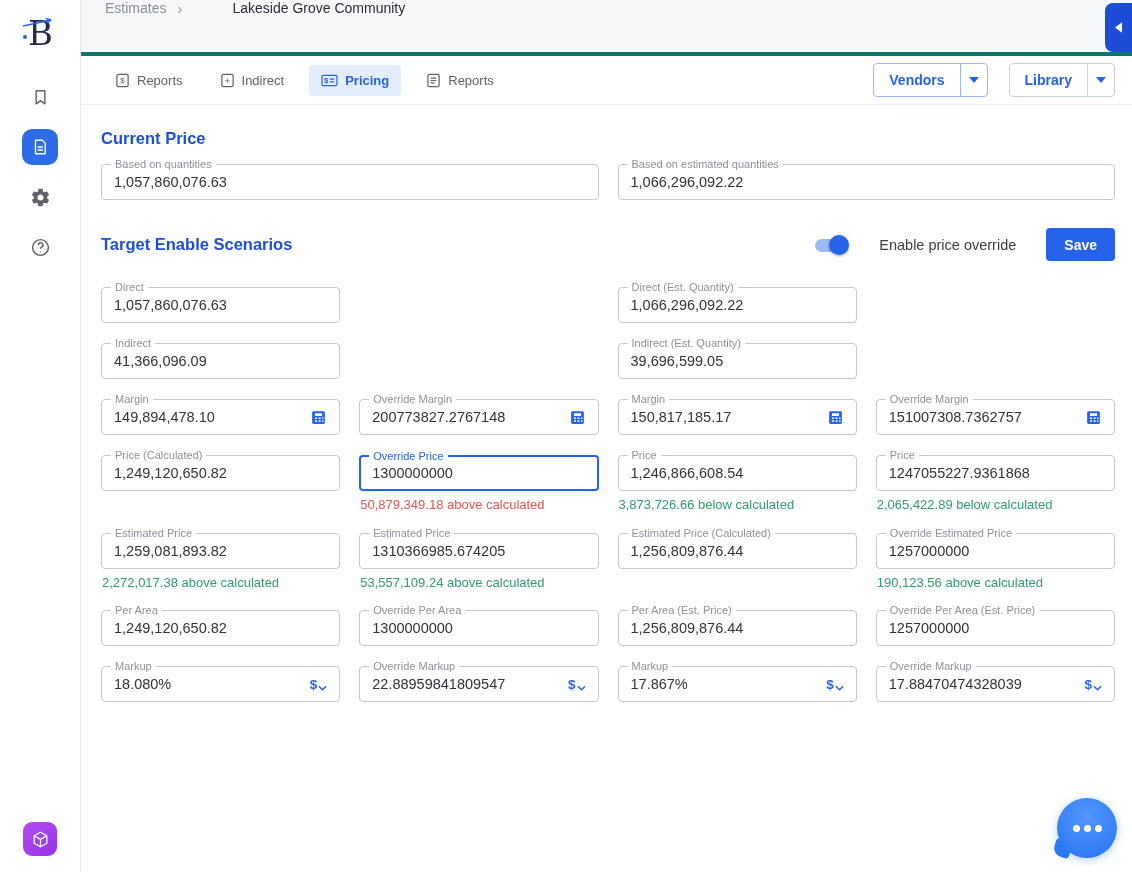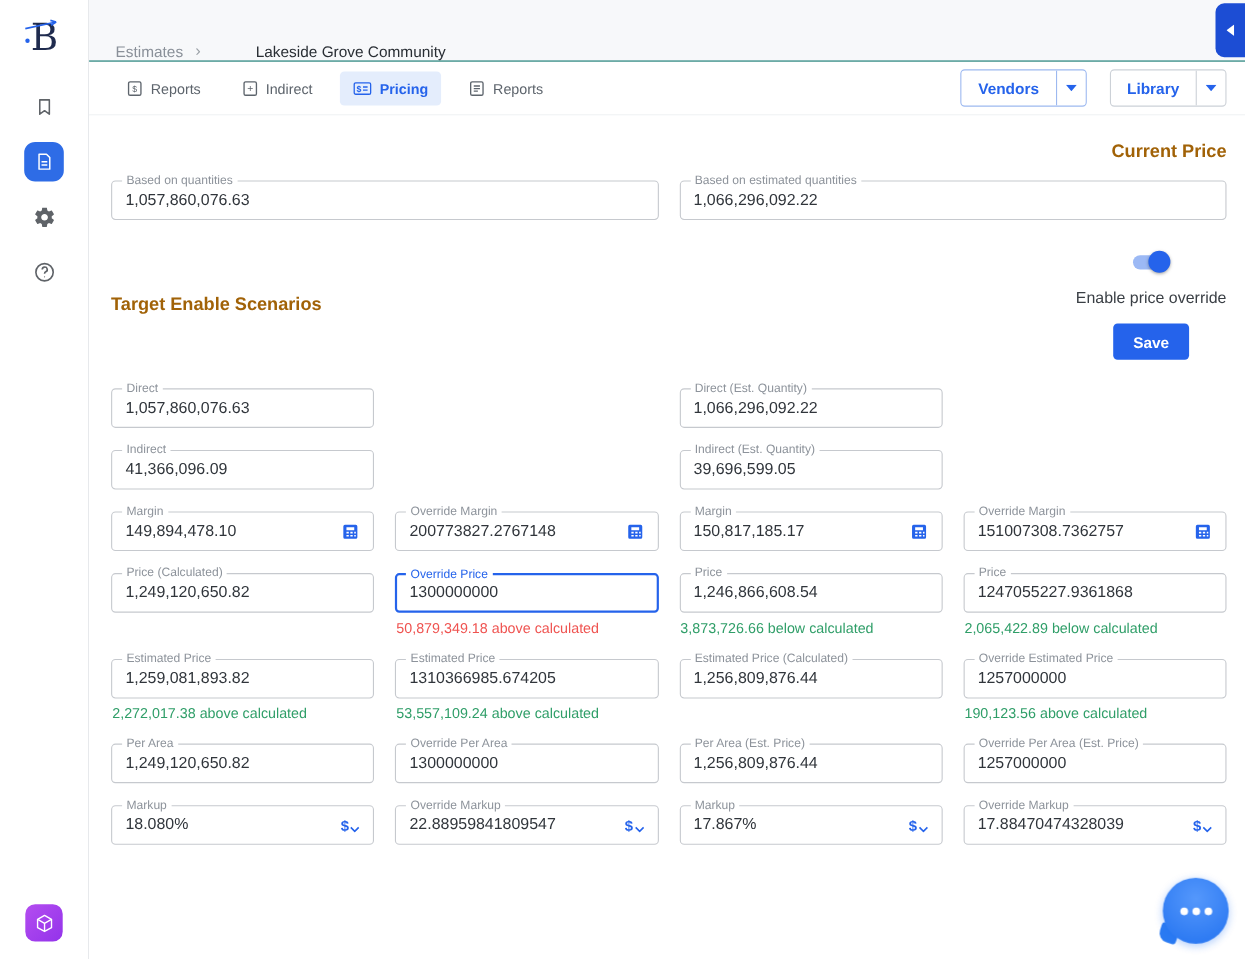--- a/index.html
+++ b/index.html
@@ -14,44 +14,44 @@
   .logo { width: 40px; height: 46px; margin-bottom: 20px; cursor: pointer; background: none; border: none; }
   .side-nav { display: flex; flex-direction: column; align-items: center; gap: 8px; }
   .nav-btn { width: 44px; height: 42px; background: none; border: none; display: flex; align-items: center; justify-content: center; color: #5f6368; cursor: pointer; }
   .nav-active { width: 36px; height: 36px; background: #2e6ce6; border-radius: 10px; display: flex; align-items: center; justify-content: center; }
   .side-bottom { margin-top: auto; }
   .purple-btn { width: 34px; height: 34px; border-radius: 9px; background: linear-gradient(135deg, #b44df0, #9333ea); border: none; display: flex; align-items: center; justify-content: center; cursor: pointer; }
 
   
   .main { flex: 1; display: flex; flex-direction: column; position: relative; min-width: 0; }
 
-  .topbar { height: 56px; background: #f7f8fa; border-bottom: 1px solid #0f766e; display: flex; align-items: flex-end; padding: 0 24px; position: relative; flex: 0 0 56px; }
+  .topbar { height: 56px; background: #f7f8fa; border-bottom: 4px solid #0f766e; display: flex; align-items: flex-start; padding: 0 24px; position: relative; flex: 0 0 56px; }
   .crumb { color: #8a9099; font-size: 14px; cursor: pointer; }
   .crumb-sep { margin: 0 11px; color: #9aa0a6; font-size: 15px; }
   .crumb-current { color: #292e34; font-size: 14px; font-weight: 500; padding-left: 39px; }
   .collapse-tab { position: absolute; right: 0; top: 3px; width: 27px; height: 49px; background: #1c4dd4; border: none; border-radius: 8px 0 0 8px; display: flex; align-items: center; justify-content: center; cursor: pointer; }
 
   .toolbar { height: 49px; background: #fff; border-bottom: 1px solid #eceef1; display: flex; align-items: center; padding: 0 17px 0 22px; flex: 0 0 49px; }
   .tabs { display: flex; align-items: center; gap: 13px; }
   .tab { display: flex; align-items: center; gap: 7px; padding: 8px 12px; border-radius: 4px; background: none; border: none; color: #5d646c; font-size: 13px; cursor: pointer; }
   .tab.active { background: #e4edfc; color: #2563eb; font-weight: 700; }
   .toolbar-actions { margin-left: auto; display: flex; gap: 21px; }
   .split { display: flex; align-items: stretch; height: 34px; border: 1px solid #ccd1d7; border-radius: 4px; overflow: hidden; background: #fff; }
   .split.vendors { border-color: #9db9f0; }
   .split-main { padding: 0 15px; display: flex; align-items: center; font-size: 14px; font-weight: 700; color: #2563eb; background: none; border: none; cursor: pointer; }
   .split-arrow { width: 27px; display: flex; align-items: center; justify-content: center; background: none; border: none; border-left: 1px solid #ccd1d7; color: #2563eb; cursor: pointer; }
   .split.vendors .split-arrow { border-left-color: #9db9f0; }
 
   
   .content { flex: 1; background: #fff; padding: 24px 17px 0 20px; overflow: hidden; }
-  .section-title { font-size: 16.5px; font-weight: 700; color: #a16207; margin-bottom: 16px; text-align: right; }
+  .section-title { font-size: 16.5px; font-weight: 700; color: #1d4ed8; margin-bottom: 16px; }
   .row-2 { display: grid; grid-template-columns: 1fr 1fr; gap: 19px; margin-bottom: 28px; }
 
   .target-header { display: flex; align-items: center; margin-bottom: 26px; }
-  .target-actions { margin-left: auto; display: flex; align-items: center; gap: 15px; flex-direction: column; }
+  .target-actions { margin-left: auto; display: flex; align-items: center; gap: 30px; }
   .switch { position: relative; width: 36px; height: 20px; cursor: pointer; background: none; border: none; }
   .switch-track { position: absolute; left: 2px; top: 4px; width: 32px; height: 13px; border-radius: 7px; background: #9cb9f5; }
   .switch-thumb { position: absolute; right: 0; top: 0; width: 20px; height: 20px; border-radius: 50%; background: #2563eb; box-shadow: 0 1px 3px rgba(0,0,0,.35); }
   .switch-label { font-size: 14.5px; color: #3a3f45; }
   .save-btn { background: #2563eb; color: #fff; border: none; border-radius: 4px; height: 33px; padding: 0 18px; font-size: 14px; font-weight: 700; cursor: pointer; }
 
   .grid-row { display: grid; grid-template-columns: repeat(4, 1fr); gap: 19px; margin-bottom: 20px; align-items: start; }
   .cell { min-width: 0; }
 
   

